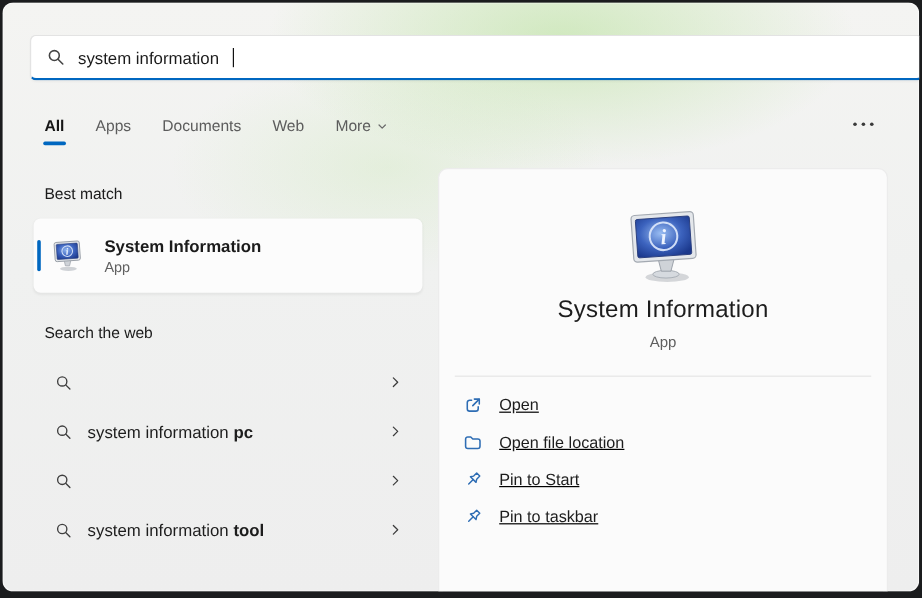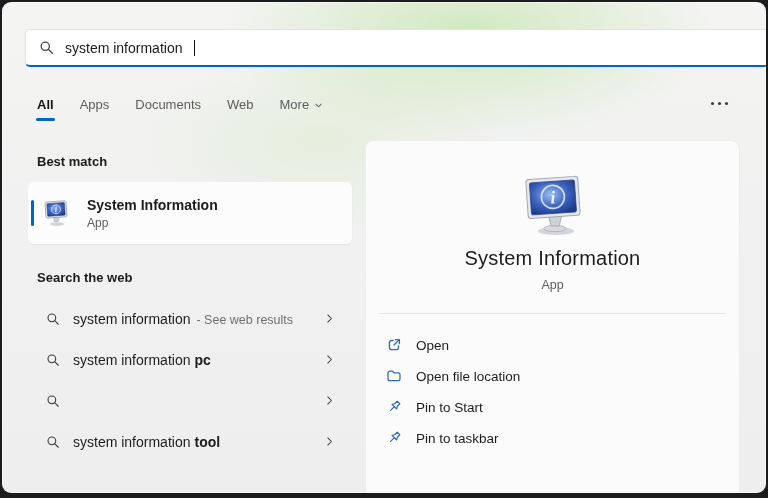--- a/index.html
+++ b/index.html
@@ -37,21 +37,21 @@
   .tab.selected::after{
     content:"";position:absolute;left:0;right:0;bottom:-7px;height:3px;
     background:var(--accent);border-radius:2px;
   }
   .tab .chev{color:#6b6b6b;display:flex;margin-top:2px;}
   .more-dots{position:absolute;right:38px;top:100px;display:flex;gap:4px;}
   .more-dots i{width:3px;height:3px;border-radius:50%;background:#3a3a3a;}
 
   
   .left-col{position:absolute;left:26px;top:138px;width:324px;}
-  .sec-h{font-size:13px;font-weight:700;color:#1b1b1b;margin:14px 0 0 9px;}
+  .sec-h{font-size:13px;font-weight:400;color:#1b1b1b;margin:14px 0 0 9px;}
   .bm-card{
     margin-top:13px;height:62px;background:#fcfcfc;border-radius:6px;position:relative;
     display:flex;align-items:center;box-shadow:0 1px 2px rgba(0,0,0,.05);
   }
   .bm-accent{position:absolute;left:3px;top:18px;width:3px;height:26px;border-radius:2px;background:var(--accent);}
   .bm-icon{margin-left:15px;width:26px;height:26px;flex:0 0 auto;}
   .bm-text{margin-left:18px;display:flex;flex-direction:column;gap:3px;}
   .bm-title{font-size:14px;font-weight:700;color:#1b1b1b;}
   .bm-sub{font-size:12px;color:#606060;}
   .web-h{margin-top:26px;}
@@ -69,21 +69,21 @@
   .preview{
     position:absolute;left:363px;top:138px;right:26px;bottom:0;
     background:#fbfbfb;border:1px solid #ececec;border-bottom:none;
     border-radius:8px 8px 0 0;display:flex;flex-direction:column;align-items:center;
   }
   .pv-icon{margin-top:34px;}
   .pv-title{margin-top:10px;font-size:20px;color:#1c1c1c;letter-spacing:.2px;}
   .pv-sub{margin-top:8px;font-size:12.5px;color:#5e5e5e;}
   .pv-div{width:calc(100% - 26px);border-top:1px solid #e5e5e5;margin-top:21px;}
   .actions{width:100%;margin-top:8px;}
-  .action-row{height:31px;display:flex;align-items:flex-end;padding-left:20px;gap:14px;}
+  .action-row{height:31px;display:flex;align-items:center;padding-left:20px;gap:14px;text-decoration:underline;}
   .action-row .glyph{color:var(--icon_blue);display:flex;flex:0 0 auto;}
   .action-label{font-size:13.5px;color:#1d1d1d;}
 </style>
 </head>
 <body>
 
 <div class="window">
 
   <div class="search-box">
     <span class="glyph">
@@ -155,21 +155,20 @@
     <div class="sec-h web-h">Search the web</div>
 
     <div class="sug-list">
       <div class="sug-row">
         <span class="glyph">
           <svg width="14" height="14" viewBox="0 0 16 16" fill="none" stroke="currentColor" stroke-width="1.3">
               <circle cx="6.7" cy="6.7" r="4.4"></circle>
               <path d="M10.2 10.2 L14 14" stroke-linecap="round"></path>
             </svg>
         </span>
-        <span class="sug-text"><span>system information</span><span class="note">- See web results</span></span>
         <span class="sug-chev">
           <svg width="11" height="11" viewBox="0 0 16 16" fill="none" stroke="currentColor" stroke-width="1.5">
               <path d="M5.5 2.8 L10.8 8 L5.5 13.2" stroke-linecap="round" stroke-linejoin="round"></path>
             </svg>
         </span>
       </div>
       <div class="sug-row">
         <span class="glyph">
           <svg width="14" height="14" viewBox="0 0 16 16" fill="none" stroke="currentColor" stroke-width="1.3">
               <circle cx="6.7" cy="6.7" r="4.4"></circle>

